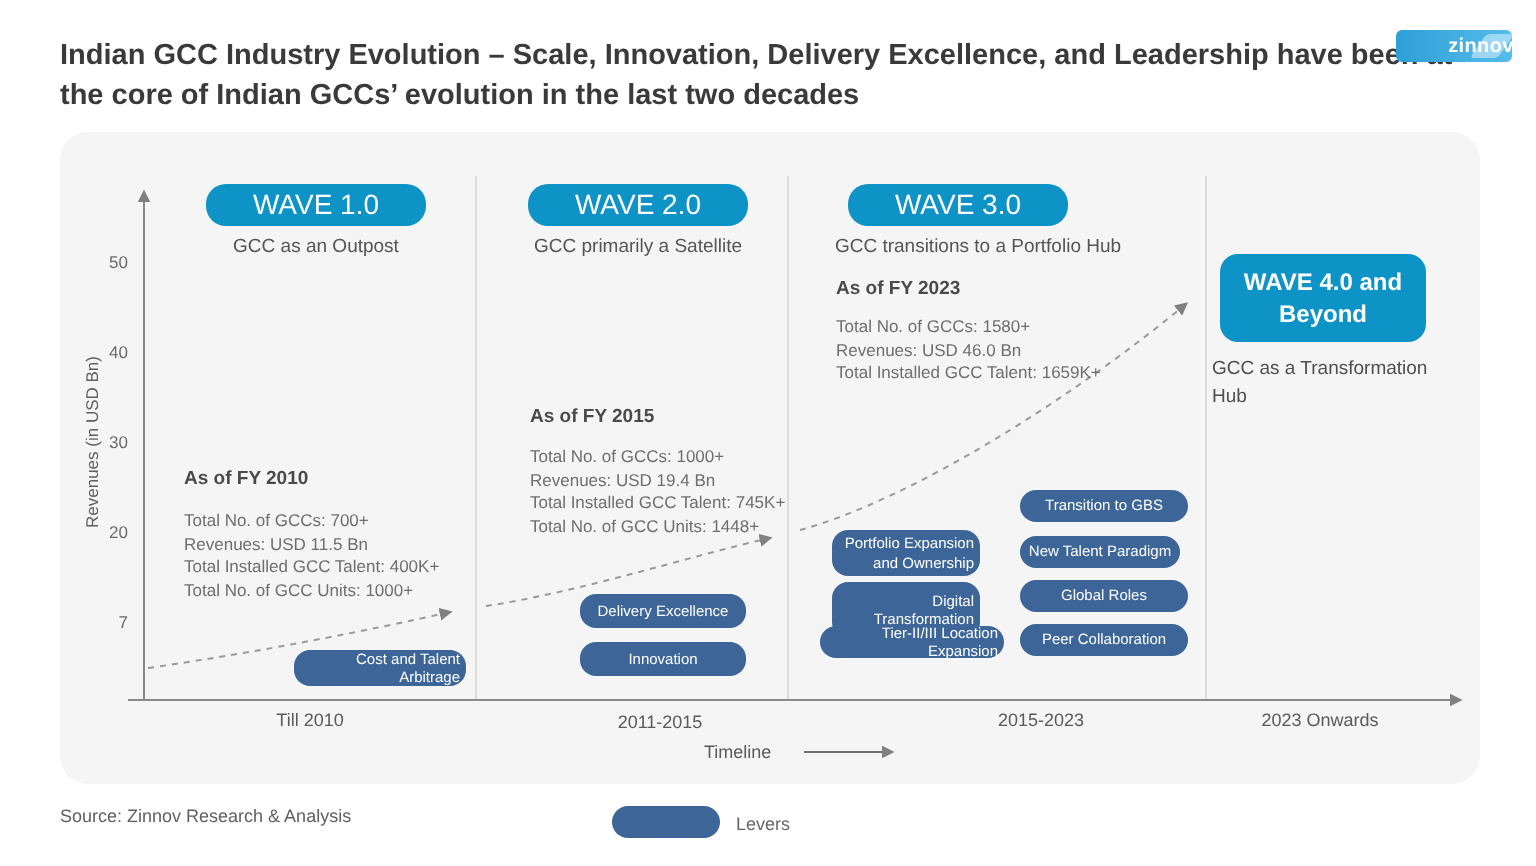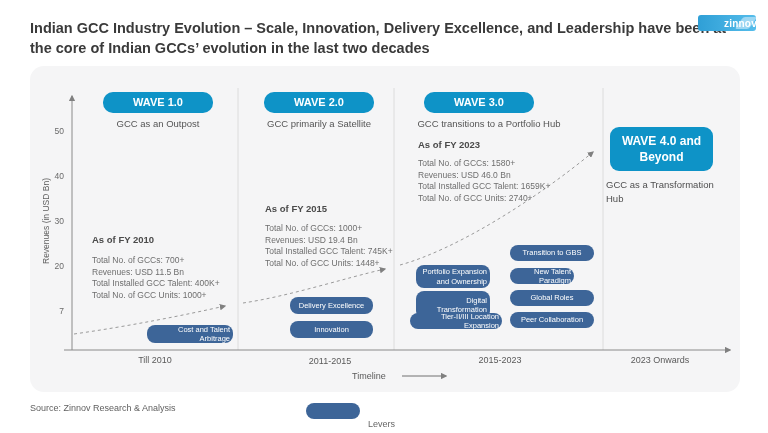--- a/index.html
+++ b/index.html
@@ -19,36 +19,36 @@
   
   .card{left:30px;top:66px;width:710px;height:326px;background:#f5f5f6;border-radius:14px;}
   
   .ylab{left:-34px;top:216px;width:160px;text-align:center;font-size:8.5px;color:#5f5f5f;
     transform:rotate(-90deg);}
   .ytick{width:24px;text-align:right;font-size:8.5px;color:#6a6a6a;}
   .xlab{font-size:9px;color:#5a5a5a;text-align:center;}
   .timeline-lab{left:352px;top:371px;font-size:9px;color:#5a5a5a;}
   
   .wavebtn{height:21px;width:110px;border-radius:10px;background:#0e93c7;color:#fff;
-    font-size:11px;font-weight:bold;text-align:center;line-height:21px;border:none;}
+    font-size:14px;font-weight:normal;text-align:center;line-height:21px;border:none;}
   .wavesub{font-size:9.5px;color:#555;text-align:center;}
   
   .statstitle{font-size:9.5px;font-weight:bold;color:#4a4a4a;}
   .statline{font-size:8.5px;color:#6e6e6e;line-height:11.5px;}
   
   .lever{background:#3d6598;color:#fff;border-radius:8px;font-size:7.5px;text-align:right;
     display:flex;align-items:center;justify-content:center;line-height:1.25;padding:1px 3px;box-sizing:border-box;}
   
   .wave4btn{left:610px;top:127px;width:103px;height:44px;border-radius:9px;background:#0e93c7;
     color:#fff;font-size:12px;font-weight:bold;text-align:center;display:flex;align-items:center;justify-content:center;line-height:1.35;padding:0 8px;box-sizing:border-box;}
   .wave4sub{left:606px;top:178px;width:110px;font-size:9.5px;color:#4f4f4f;text-align:left;line-height:1.5;}
   
   .source{left:30px;top:403px;font-size:9px;color:#5f5f5f;}
   .legend-swatch{left:306px;top:403px;width:54px;height:16px;border-radius:8px;background:#3d6598;}
-  .legend-lab{left:368px;top:407px;font-size:9px;color:#666;margin-top:12px;}
+  .legend-lab{left:368px;top:407px;font-size:9px;color:#666;}
   svg.overlay{left:0;top:0;}
 </style>
 </head>
 <body>
 
 <div class="abs title">Indian GCC Industry Evolution – Scale, Innovation, Delivery Excellence, and Leadership have been at the core of Indian GCCs’ evolution in the last two decades</div>
 
 <div class="abs logo">
   <span class="swoosh"></span>
   <span class="txt">zinnov</span>
@@ -107,34 +107,33 @@
 <div class="abs lever" style="left:290px;top:297px;width:83px;height:17px;">Delivery Excellence</div>
 <div class="abs lever" style="left:290px;top:321px;width:83px;height:17px;">Innovation</div>
 
 <div class="abs wavebtn" style="left:424px;top:92px;">WAVE 3.0</div>
 <div class="abs wavesub" style="left:404px;top:118px;width:170px;">GCC transitions to a Portfolio Hub</div>
 <div class="abs statstitle" style="left:418px;top:139px;">As of FY 2023</div>
 <div class="abs" style="left:418px;top:158px;">
   <div class="statline">Total No. of GCCs: 1580+</div>
   <div class="statline">Revenues: USD 46.0 Bn</div>
   <div class="statline">Total Installed GCC Talent: 1659K+</div>
-  <div class="statline">Total No. of GCC Units: 2740+</div>
 </div>
 <div class="abs lever" style="left:416px;top:265px;width:74px;height:23px;">Portfolio Expansion and Ownership</div>
 <div class="abs lever" style="left:416px;top:291px;width:74px;height:28px;">Digital Transformation</div>
 <div class="abs lever" style="left:410px;top:313px;width:92px;height:16px;">Tier-II/III Location Expansion</div>
 <div class="abs lever" style="left:510px;top:245px;width:84px;height:16px;">Transition to GBS</div>
-<div class="abs lever" style="left:510px;top:268px;width:64px;height:16px;">New Talent Paradigm</div>
+<div class="abs lever" style="left:510px;top:268px;width:80px;height:16px;">New Talent Paradigm</div>
 <div class="abs lever" style="left:510px;top:290px;width:84px;height:16px;">Global Roles</div>
 <div class="abs lever" style="left:510px;top:312px;width:84px;height:16px;">Peer Collaboration</div>
 
 <div class="abs wave4btn">WAVE 4.0 and Beyond</div>
 <div class="abs wave4sub">GCC as a Transformation Hub</div>
 
 <div class="abs xlab" style="left:115px;top:355px;width:80px;">Till 2010</div>
 <div class="abs xlab" style="left:290px;top:356px;width:80px;">2011-2015</div>
-<div class="abs xlab" style="left:458px;top:355px;width:84px;">2015-2023</div>
+<div class="abs xlab" style="left:458px;top:355px;width:84px;text-align:right;">2015-2023</div>
 <div class="abs xlab" style="left:613px;top:355px;width:94px;">2023 Onwards</div>
 <div class="abs timeline-lab">Timeline</div>
 
 <div class="abs source">Source: Zinnov Research &amp; Analysis</div>
 <div class="abs legend-swatch"></div>
 <div class="abs legend-lab">Levers</div>
 
 </body></html>

